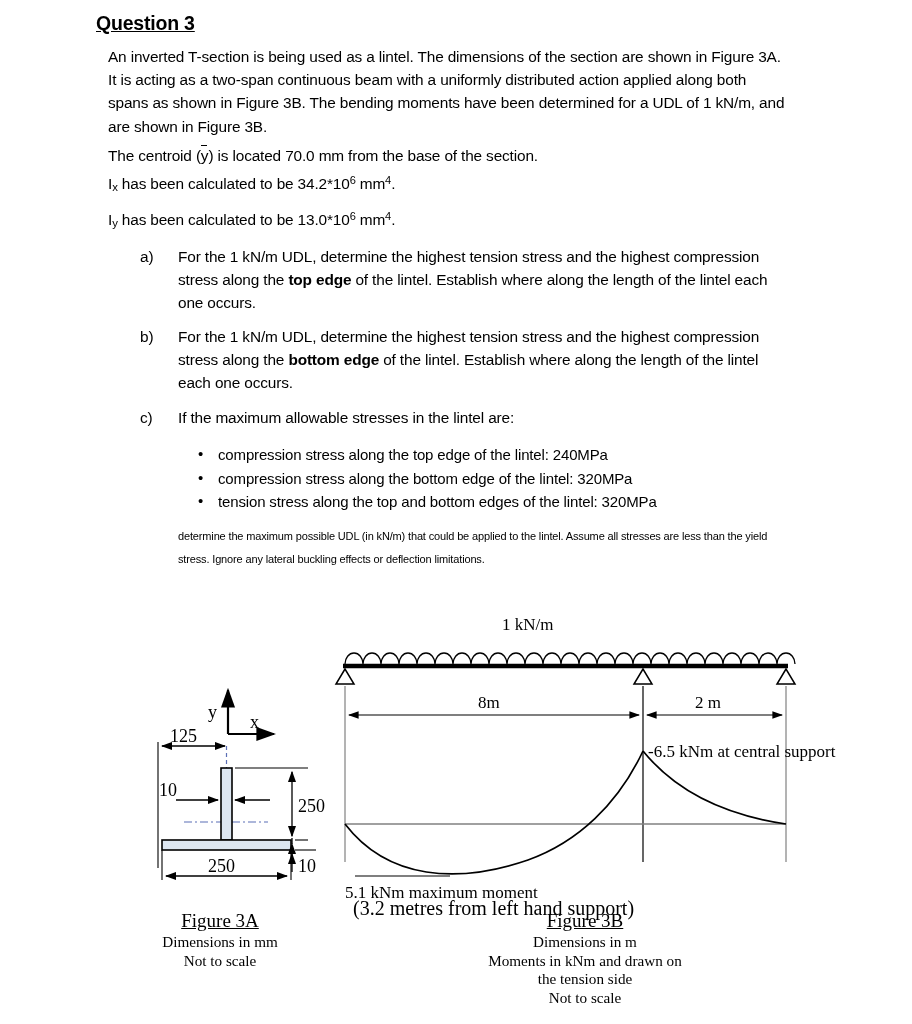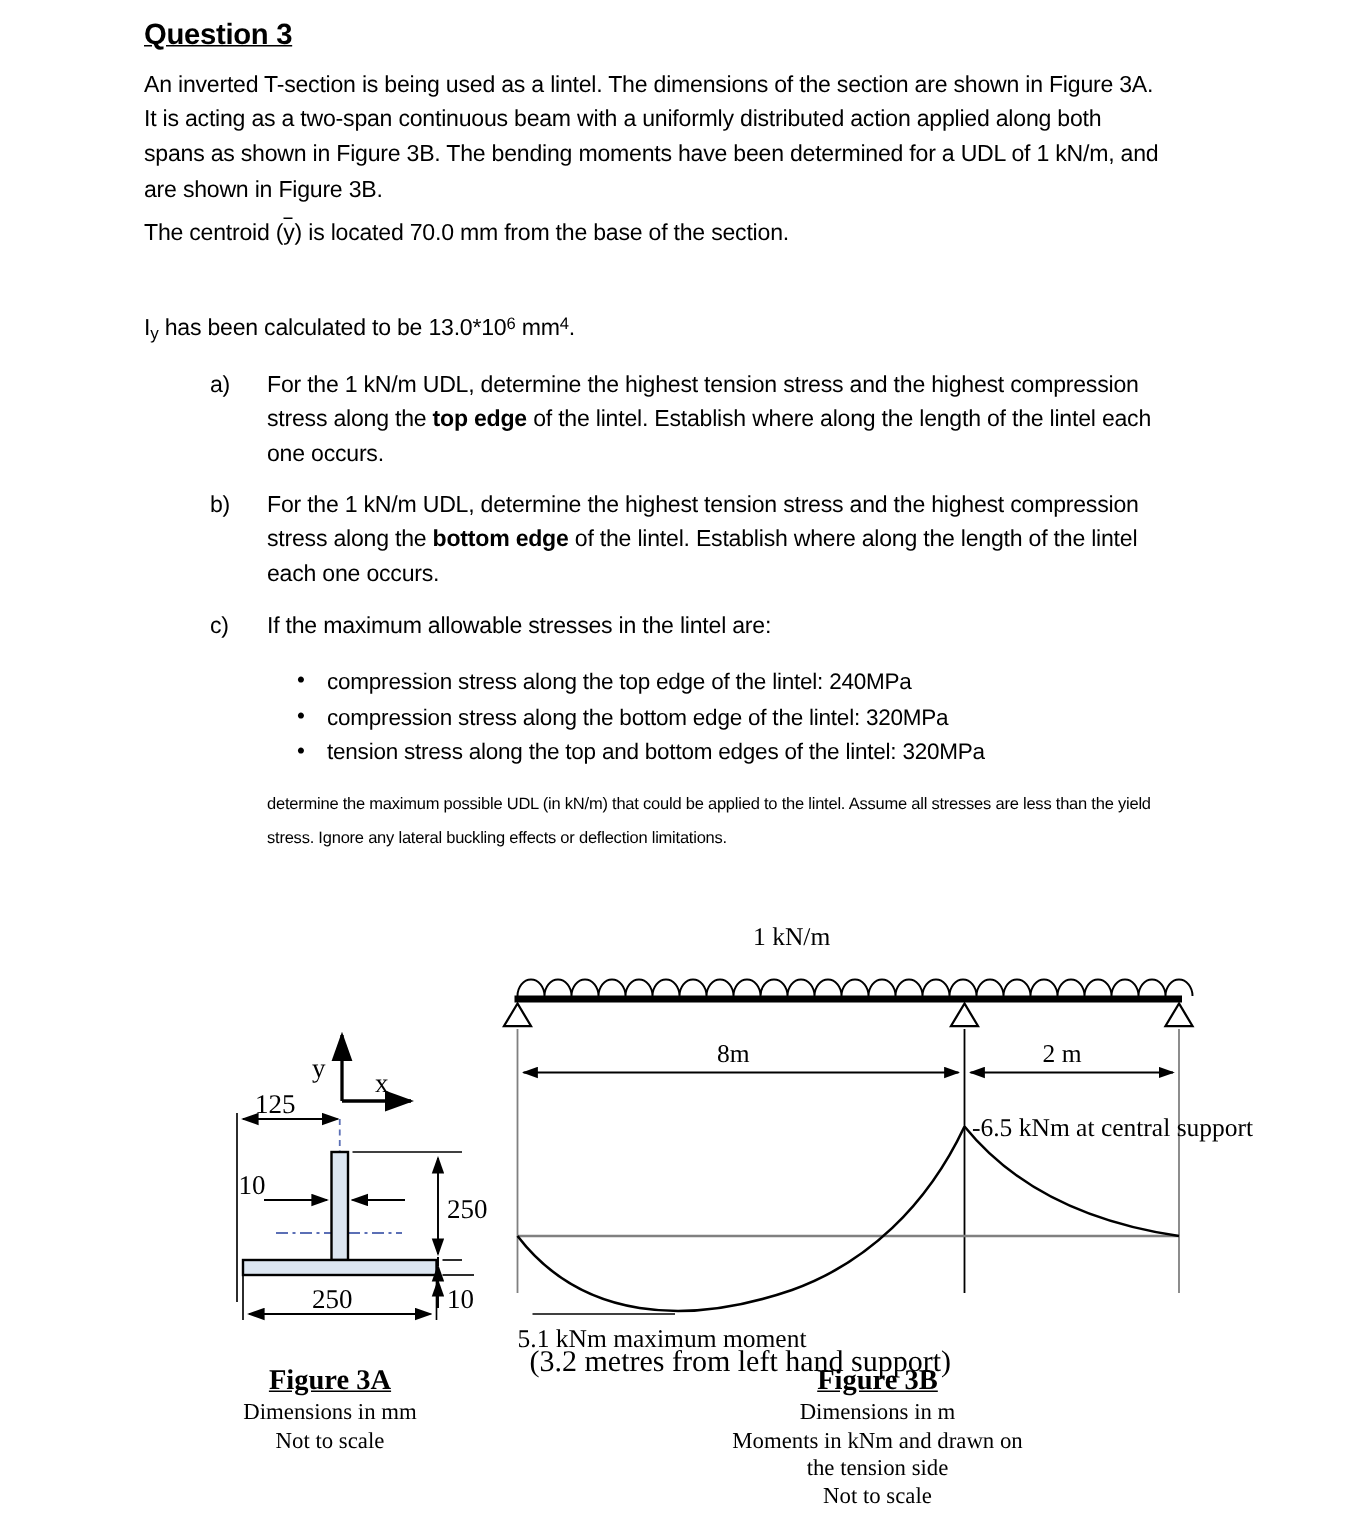--- a/index.html
+++ b/index.html
@@ -28,20 +28,21 @@
     font-size: 19.5px;
     font-weight: bold;
     text-decoration: underline;
     letter-spacing: -0.2px;
   }
   .para {
     position: absolute;
     font-size: 15.4px;
     line-height: 23.2px;
     letter-spacing: -0.15px;
+    margin-left: 12px;
   }
   .p-intro { left: 96px; top: 45px; width: 680px; }
   .p-centroid { left: 96px; top: 144px; width: 680px; }
   .p-ix { left: 96px; top: 169px; width: 680px; }
   .p-iy { left: 96px; top: 205px; width: 680px; }
 
   .item {
     position: absolute;
     font-size: 15.4px;
     line-height: 23.2px;
@@ -102,21 +103,21 @@
   .cap {
     position: absolute;
     text-align: center;
     font-family: "Liberation Serif", serif;
     font-size: 15.2px;
     line-height: 18.6px;
     color: #000;
   }
   .cap .cap-title {
     font-size: 19px;
-    font-weight: bold;
+    font-weight: normal;
     text-decoration: underline;
     line-height: 25px;
     display: block;
   }
   #cap3a { left: 120px; top: 908px; width: 200px; }
   #cap3b { left: 455px; top: 908px; width: 260px; }
 
   svg { display: block; overflow: visible; }
 </style>
 </head>
@@ -125,20 +126,23 @@
 <div class="page">
 
   <div class="q-title">Question 3</div>
 
   <div class="para p-intro">An inverted T-section is being used as a lintel.  The dimensions of the section are shown in Figure 3A.  It is acting as a two-span continuous beam with a uniformly distributed action applied along both spans as shown in Figure 3B.  The bending moments have been determined for a UDL of 1 kN/m, and are shown in Figure 3B.</div>
 
   <div class="para p-centroid">
     <span>The centroid (</span><span class="ybar">y</span><span>) is located 70.0 mm from the base of the section.</span>
   </div>
 
+  <div class="para p-ix">
+    <span>I</span><span class="sub">x</span><span> has been calculated to be 34.2*10</span><span class="sup">6</span><span> mm</span><span class="sup">4</span><span>.</span>
+  </div>
 
   <div class="para p-iy">
     <span>I</span><span class="sub">y</span><span> has been calculated to be 13.0*10</span><span class="sup">6</span><span> mm</span><span class="sup">4</span><span>.</span>
   </div>
 
   <div class="item item-a">
     <span class="marker">a)</span><span>For the 1 kN/m UDL, determine the highest tension stress and the highest compression stress along the </span><b>top edge</b><span> of the lintel.  Establish where along the length of the lintel each one occurs.</span>
   </div>
 
   <div class="item item-b">

